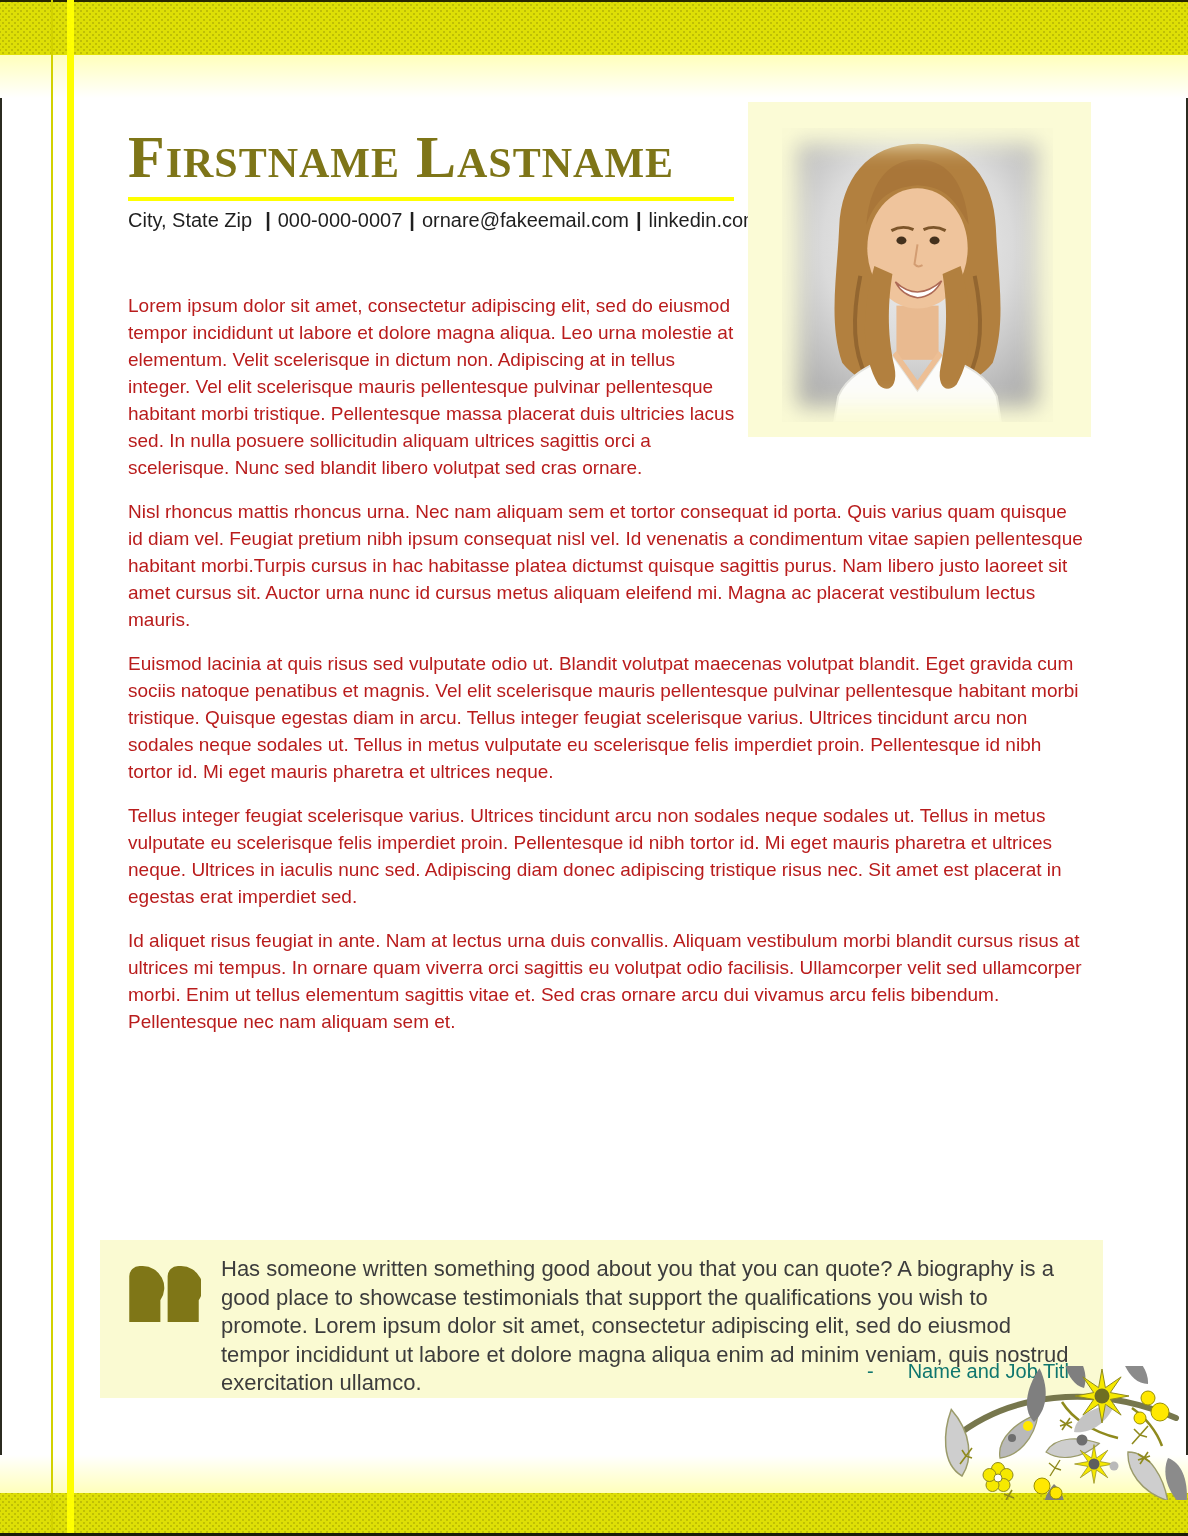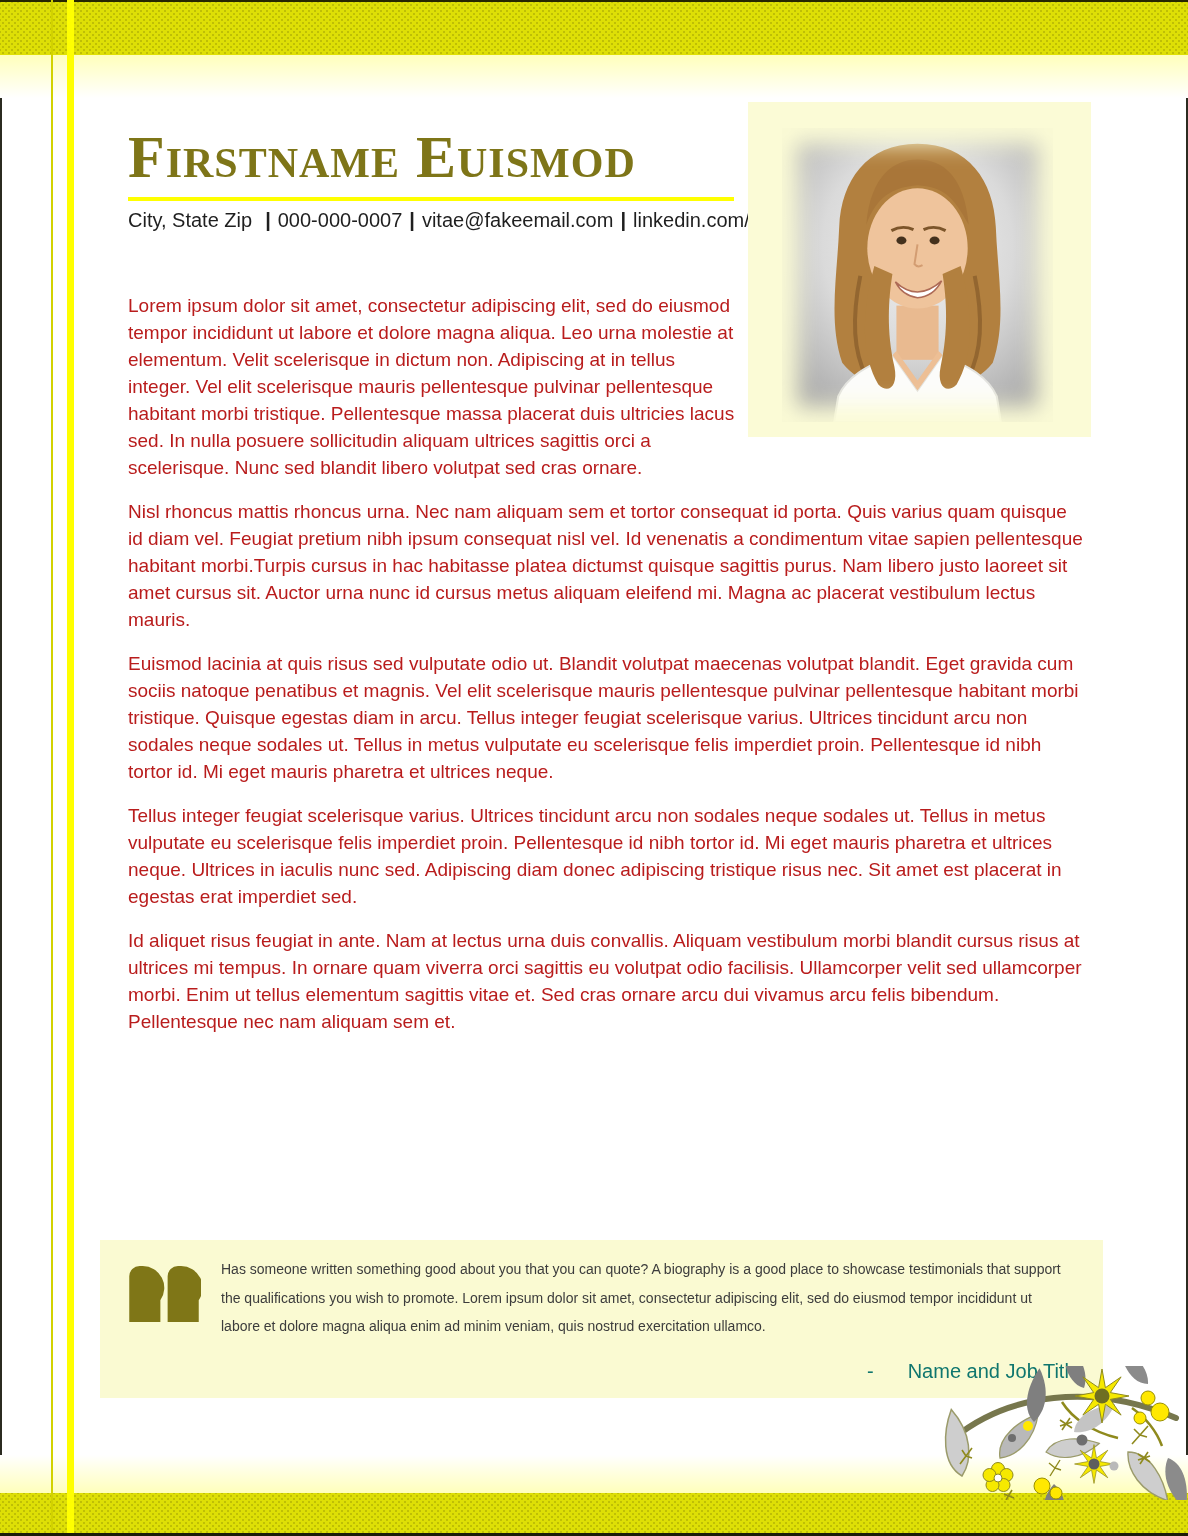--- a/index.html
+++ b/index.html
@@ -69,21 +69,21 @@
     font-size:26px;font-weight:bold;letter-spacing:.5px;
     color:#7e7518;margin:0 0 34px 0;
   }
   .main p{font-size:19px;line-height:27px;color:#b91c1c;margin:0 0 17px 0;}
 
   
   .quote-box{position:absolute;left:100px;top:1240px;width:1003px;height:158px;
     background:#fafad2;z-index:3;}
   .quote-icon{position:absolute;left:27px;top:26px;width:74px;height:56px;}
   .quote-text{position:absolute;left:121px;top:15px;width:848px;
-    font-size:14px;line-height:28.5px;color:#3c3c3c;}
+    font-size:22px;line-height:28.5px;color:#3c3c3c;}
   .quote-attr{position:absolute;right:23px;top:120px;font-size:20px;color:#0f766e;}
   .quote-attr .dash{margin-right:34px;}
 
   
   .flowers{position:absolute;left:942px;top:1366px;width:246px;height:134px;z-index:6;}
   .flowers svg{width:100%;height:100%;display:block;}
 </style>
 </head>
 <body>
 
@@ -91,24 +91,24 @@
 
   <div class="band-top"></div>
   <div class="fade-top"></div>
   <div class="fade-bottom"></div>
   <div class="band-bottom"></div>
   <div class="bottom-edge"></div>
   <div class="vline-thin"></div>
   <div class="vline-thick"></div>
 
   <div class="header">
-    <h1 class="name">Firstname Euismod</h1>
+    <h1 class="name">Firstname Lastname</h1>
     <div class="name-rule"></div>
     <div class="contact">
-      <span>City, State Zip</span><span class="sep first">|</span><span>000-000-0007</span><span class="sep">|</span><span>vitae@fakeemail.com</span><span class="sep">|</span><span>linkedin.com/in/url</span>
+      <span>City, State Zip</span><span class="sep first">|</span><span>000-000-0007</span><span class="sep">|</span><span>ornare@fakeemail.com</span><span class="sep">|</span><span>linkedin.com/in/url</span>
     </div>
   </div>
 
   <div class="photo-frame">
     <div class="photo">
       <svg viewBox="0 0 270 298" preserveAspectRatio="none" aria-hidden="true">
         <defs>
           <radialGradient id="pbg" cx="50%" cy="40%" r="78%">
             <stop offset="0%" stop-color="#f1f1f1"></stop>
             <stop offset="45%" stop-color="#dadada"></stop>

